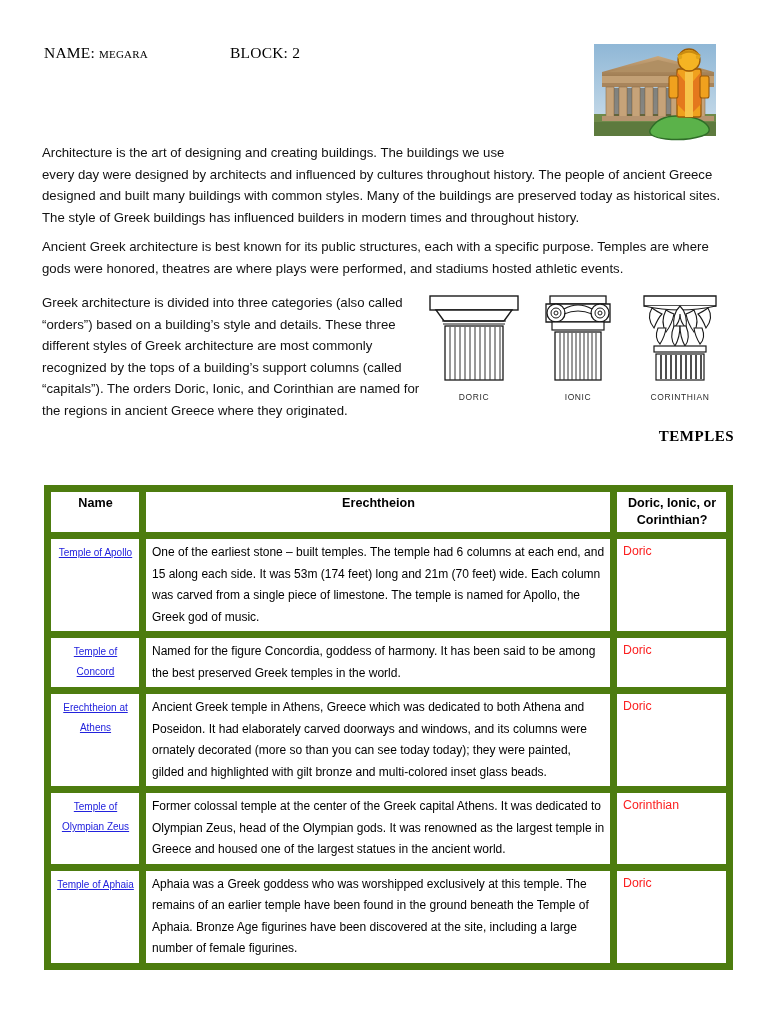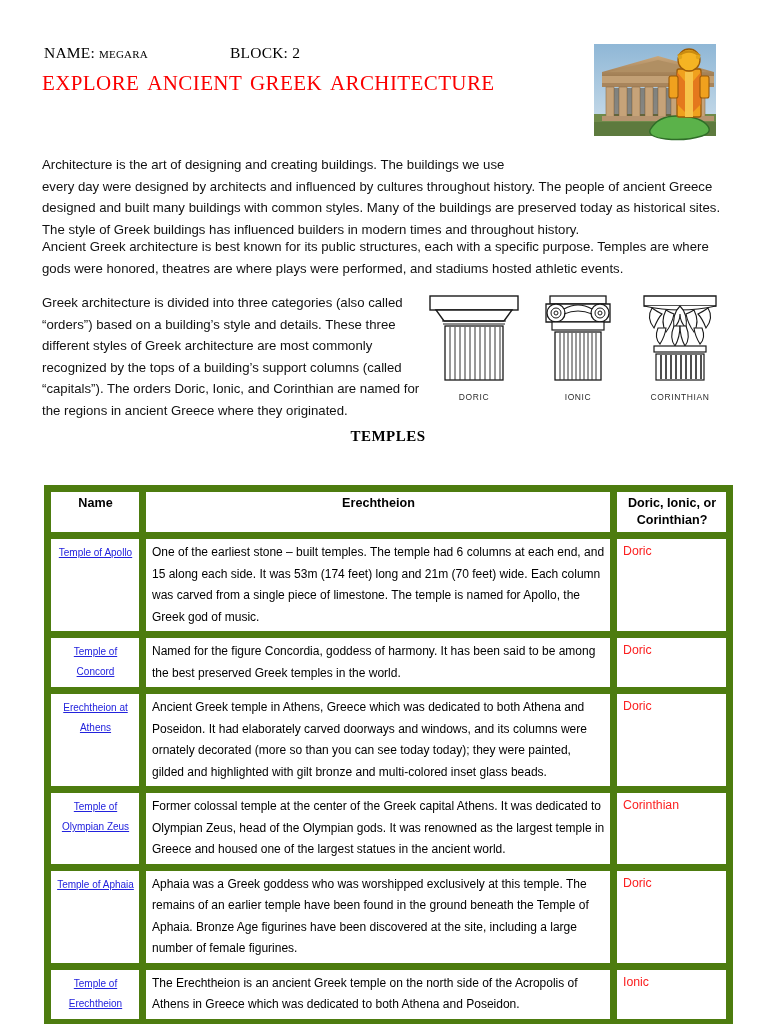--- a/index.html
+++ b/index.html
@@ -65,21 +65,21 @@
 
   
   .para {
     position: absolute;
     font-family: "Liberation Sans", sans-serif;
     font-size: 13.2px;
     line-height: 21.5px;
     color: #111111;
     text-align: left;
   }
-  #para1 { left: 42px; top: 154px; width: 692px; }
+  #para1 { left: 42px; top: 142px; width: 692px; }
   #para1 .firstline { display: block; width: 545px; }
   #para2 { left: 42px; top: 236px; width: 692px; }
   #para3 { left: 42px; top: 292px; width: 380px; }
 
   
   .capitals {
     position: absolute;
     left: 424px;
     top: 288px;
     width: 308px;
@@ -102,21 +102,21 @@
   #cap0 { left: 2px; }
   #cap1 { left: 106px; }
   #cap2 { left: 208px; }
 
   
   .temples-heading {
     position: absolute;
     left: 42px;
     top: 422px;
     width: 692px;
-    text-align: center;
+    text-align: right;
     font-family: "Liberation Serif", serif;
     font-weight: bold;
     font-size: 21px;
     font-variant: small-caps;
     text-transform: lowercase;
     letter-spacing: .5px;
     color: #000;
   }
 
   .instructions {
@@ -190,21 +190,20 @@
 <div class="page">
 
   <div class="namebar">
     <span>NAME:</span>
     <span class="val-smallcaps">Megara</span>
     <span class="gap"></span>
     <span>BLOCK:</span>
     <span>2</span>
   </div>
 
-  <div class="title">Explore Ancient Greek Architecture</div>
 
   <div class="hero">
     <svg width="140" height="100" viewBox="0 0 140 100">
       <defs>
         <clipPath id="photoclip">
             <rect x="2" y="2" width="122" height="92"></rect>
           </clipPath>
         <linearGradient id="sky" x1="0" y1="0" x2="0" y2="1">
           <stop offset="0%" stop-color="#8fb7d6"></stop>
           <stop offset="100%" stop-color="#cfe0ec"></stop>
@@ -405,21 +404,16 @@
       <tr>
         <td class="name-cell"><span class="link">Temple of Olympian Zeus</span></td>
         <td class="desc-cell">Former colossal temple at the center of the Greek capital Athens. It was dedicated to Olympian Zeus, head of the Olympian gods. It was renowned as the largest temple in Greece and housed one of the largest statues in the ancient world.</td>
         <td class="ans-cell">Corinthian</td>
       </tr>
       <tr>
         <td class="name-cell"><span class="link">Temple of Aphaia</span></td>
         <td class="desc-cell">Aphaia was a Greek goddess who was worshipped exclusively at this temple. The remains of an earlier temple have been found in the ground beneath the Temple of Aphaia. Bronze Age figurines have been discovered at the site, including a large number of female figurines.</td>
         <td class="ans-cell">Doric</td>
       </tr>
-      <tr>
-        <td class="name-cell"><span class="link">Temple of Erechtheion</span></td>
-        <td class="desc-cell">The Erechtheion is an ancient Greek temple on the north side of the Acropolis of Athens in Greece which was dedicated to both Athena and Poseidon.</td>
-        <td class="ans-cell">Ionic</td>
-      </tr>
     </tbody>
   </table>
 
 </div>
 
 </body></html>

